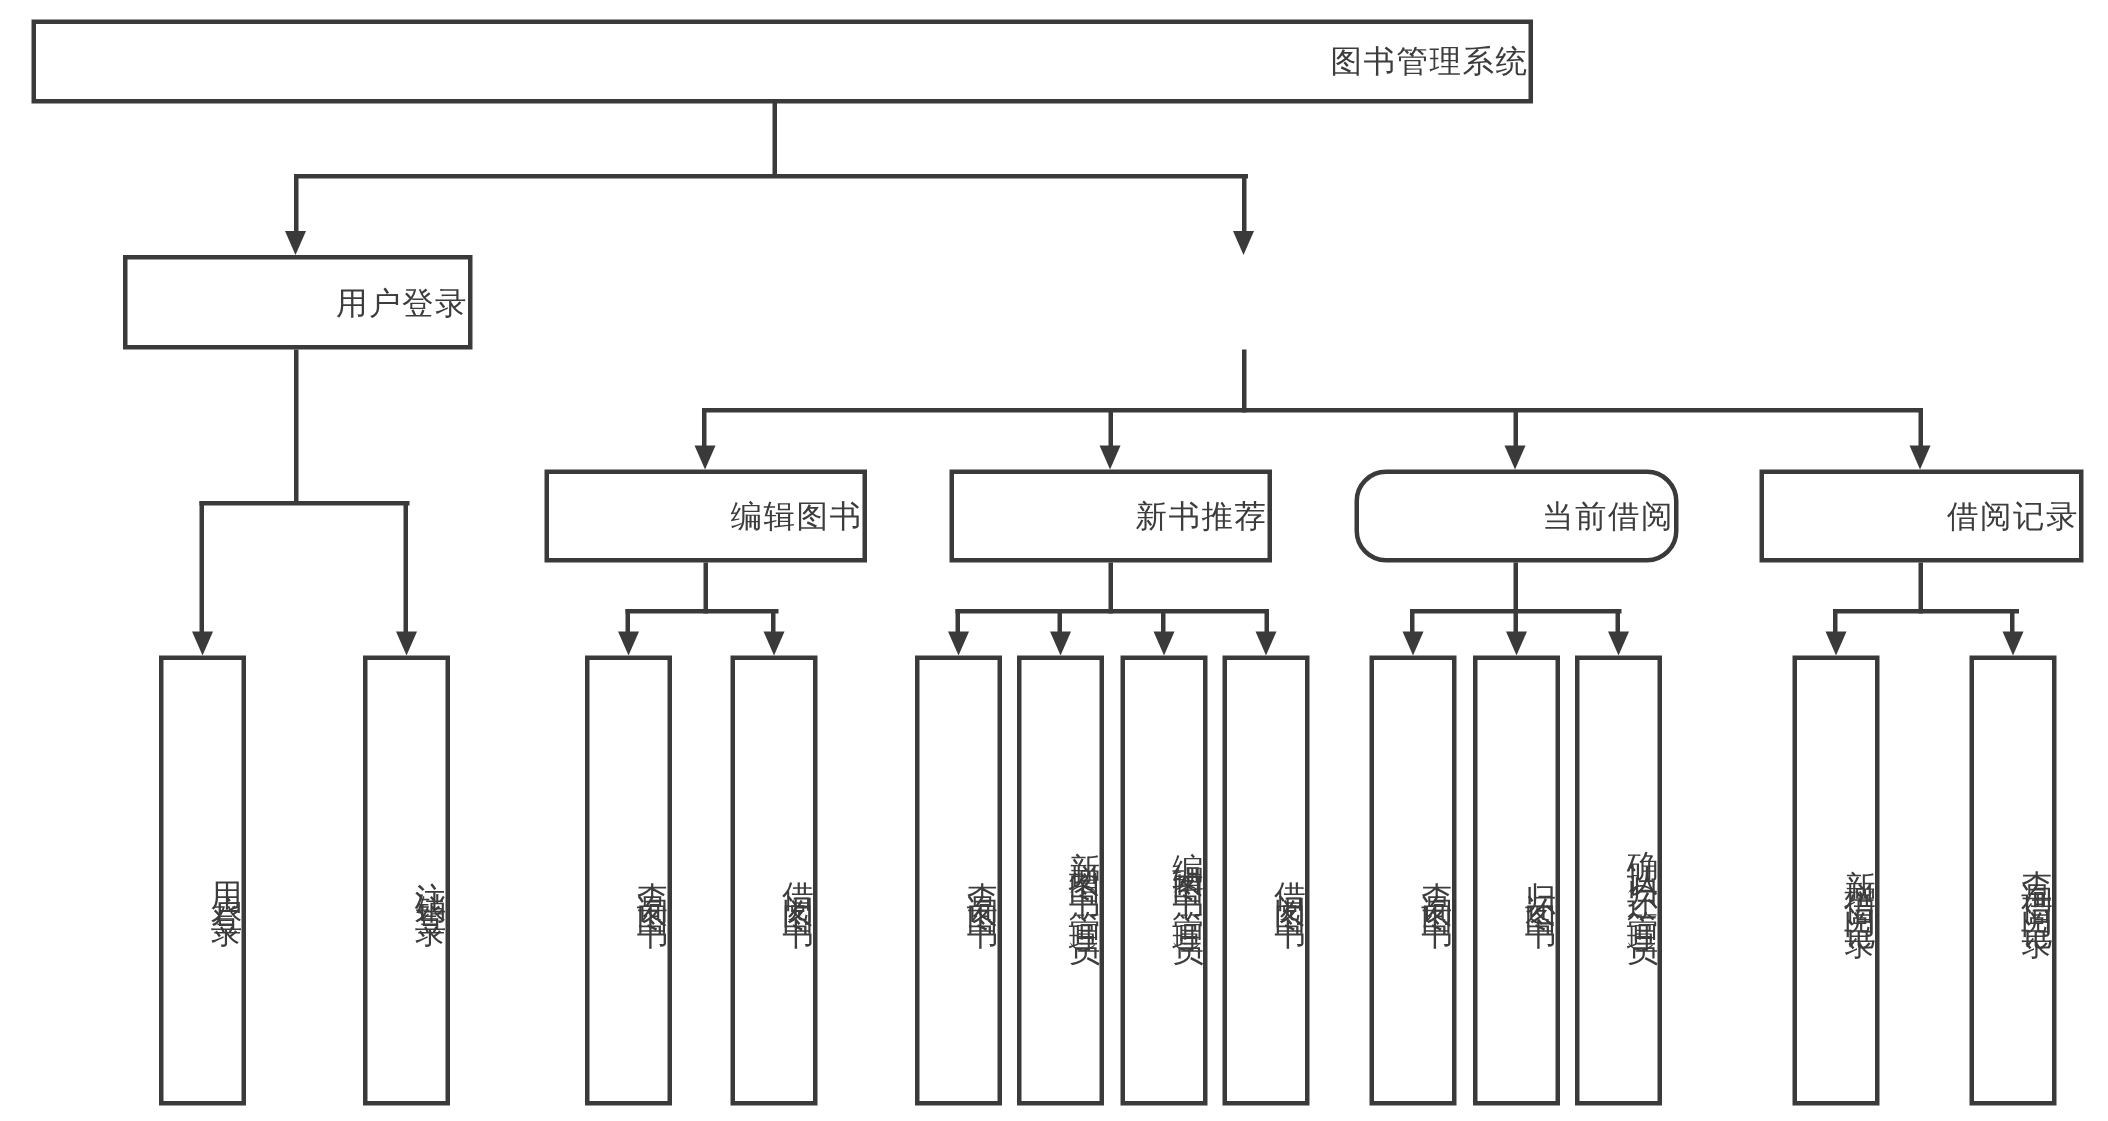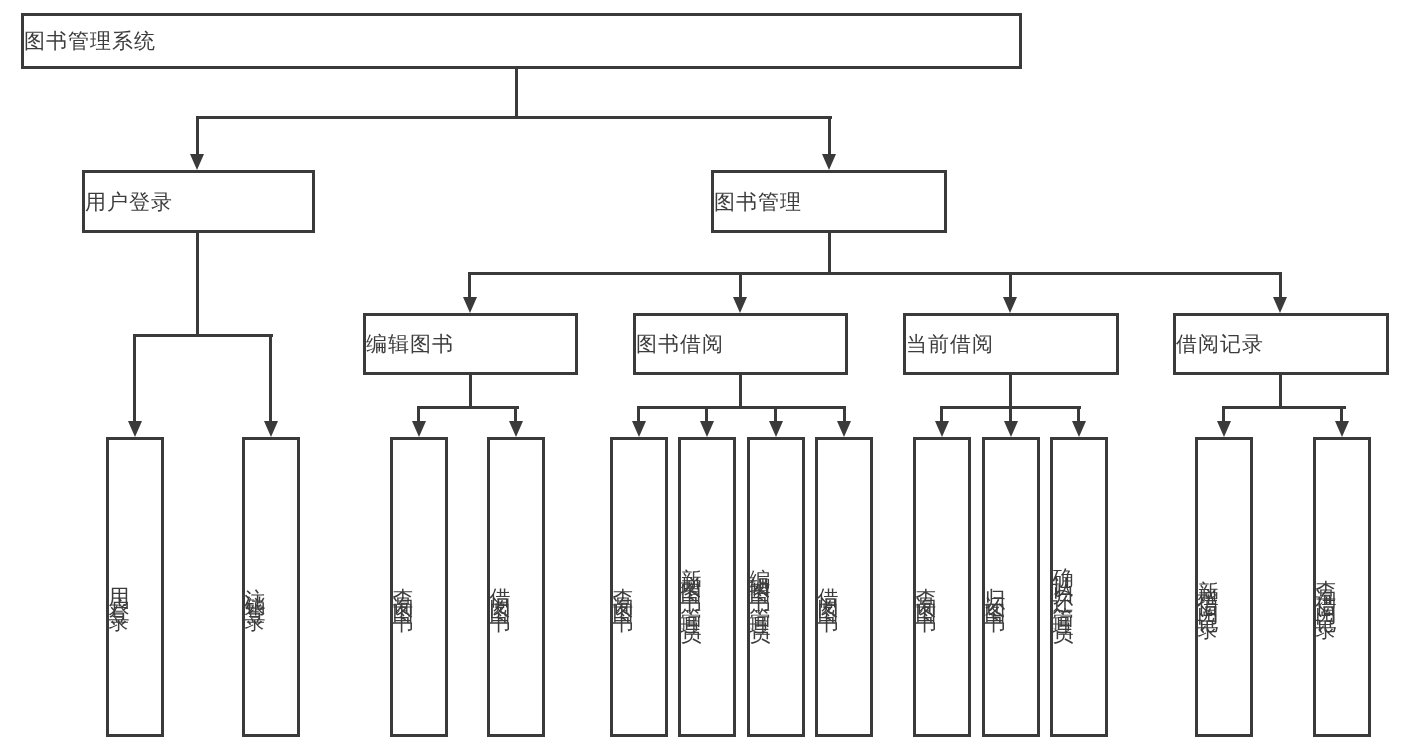--- a/index.html
+++ b/index.html
@@ -8,21 +8,21 @@
     --bg:#ffffff;
     --wm:#cfa7a9;
   }
   html,body{margin:0;padding:0;background:var(--bg);}
   #stage{
     position:relative;width:1405px;height:747px;background:var(--bg);
     overflow:hidden;font-family:"Liberation Sans","DejaVu Sans",sans-serif;
   }
   .box{
     position:absolute;box-sizing:border-box;border:3px solid var(--line);
-    background:var(--bg);display:flex;align-items:center;justify-content:flex-start;
+    background:var(--bg);display:flex;align-items:center;justify-content:flex-end;
     color:var(--text);font-size:21px;letter-spacing:1px;
   }
   .vbox span{
     writing-mode:vertical-rl;text-orientation:mixed;
     font-size:21px;letter-spacing:8px;line-height:1;color:var(--text);
   }
   .hline,.vline{position:absolute;background:var(--line);}
   .hline{height:3px;}
   .vline{width:3px;}
   .ah{
@@ -47,23 +47,20 @@
   <div class="vline" style="left:515px;top:68px;height:50px;"></div>
   <div class="hline" style="left:196px;top:116px;width:636px;"></div>
   <div class="vline" style="left:196px;top:116px;height:40px;"></div>
   <div class="ah" style="left:190px;top:154px;"></div>
   <div class="vline" style="left:828px;top:116px;height:40px;"></div>
   <div class="ah" style="left:822px;top:154px;"></div>
 
   <div class="box" style="left:82px;top:170px;width:233px;height:63px;">
     <span>用户登录</span>
   </div>
-  <div class="box" style="left:711px;top:170px;width:236px;height:63px;">
-    <span>图书管理</span>
-  </div>
 
   <div class="vline" style="left:196px;top:233px;height:103px;"></div>
   <div class="hline" style="left:133px;top:334px;width:140px;"></div>
   <div class="vline" style="left:133px;top:334px;height:88px;"></div>
   <div class="ah" style="left:128px;top:421px;"></div>
   <div class="vline" style="left:269px;top:334px;height:88px;"></div>
   <div class="ah" style="left:264px;top:421px;"></div>
 
   <div class="vline" style="left:828px;top:233px;height:42px;"></div>
   <div class="hline" style="left:468px;top:272px;width:814px;"></div>
@@ -73,23 +70,23 @@
   <div class="ah" style="left:733px;top:297px;"></div>
   <div class="vline" style="left:1009px;top:272px;height:28px;"></div>
   <div class="ah" style="left:1003px;top:297px;"></div>
   <div class="vline" style="left:1279px;top:272px;height:28px;"></div>
   <div class="ah" style="left:1273px;top:297px;"></div>
 
   <div class="box" style="left:363px;top:313px;width:215px;height:62px;">
     <span>编辑图书</span>
   </div>
   <div class="box" style="left:633px;top:313px;width:215px;height:62px;">
-    <span>图书借阅</span>
+    <span>新书推荐</span>
   </div>
-  <div class="box" style="left:903px;top:313px;width:216px;height:62px;">
+  <div class="box" style="left:903px;top:313px;width:216px;height:62px;border-radius:21px;">
     <span>当前借阅</span>
   </div>
   <div class="box" style="left:1173px;top:313px;width:216px;height:62px;">
     <span>借阅记录</span>
   </div>
 
   <div class="vline" style="left:469px;top:375px;height:34px;"></div>
   <div class="hline" style="left:417px;top:406px;width:102px;"></div>
   <div class="vline" style="left:417px;top:406px;height:17px;"></div>
   <div class="ah" style="left:412px;top:421px;"></div>

